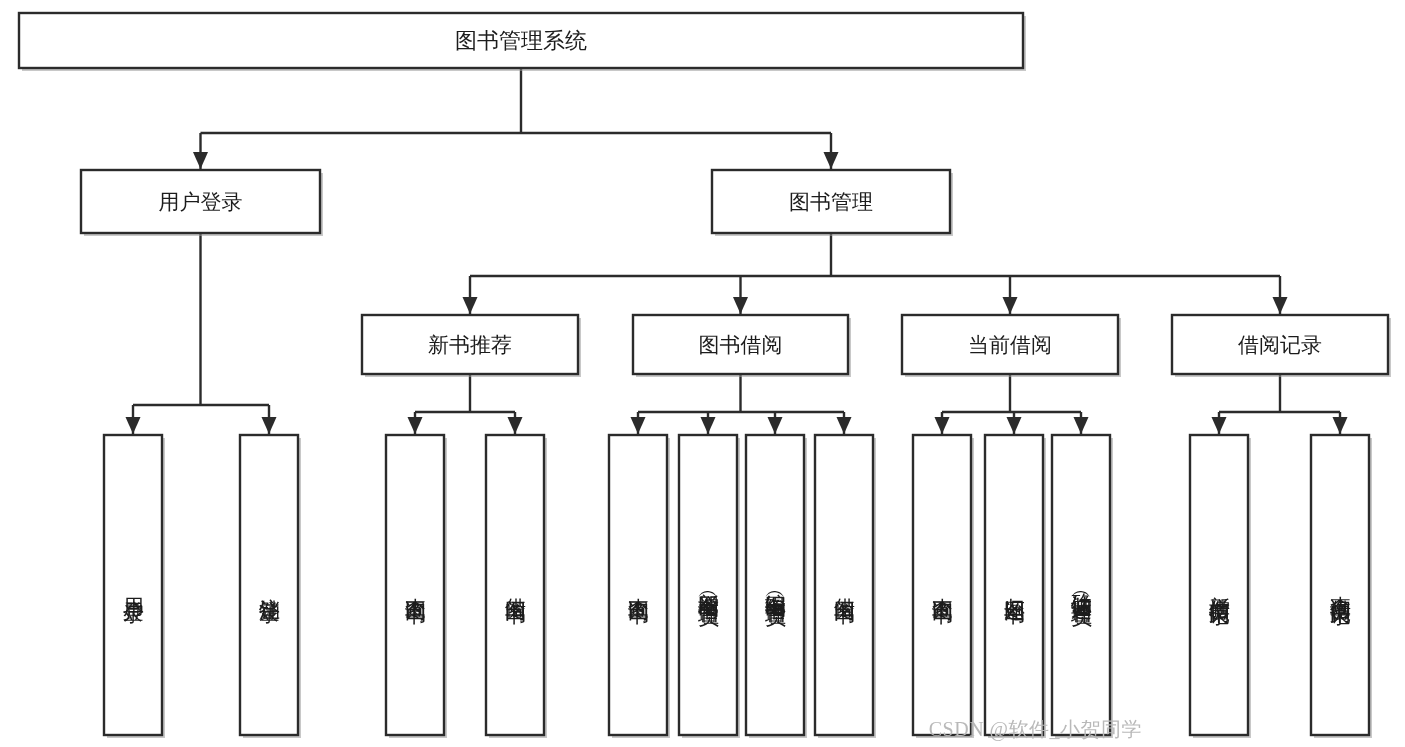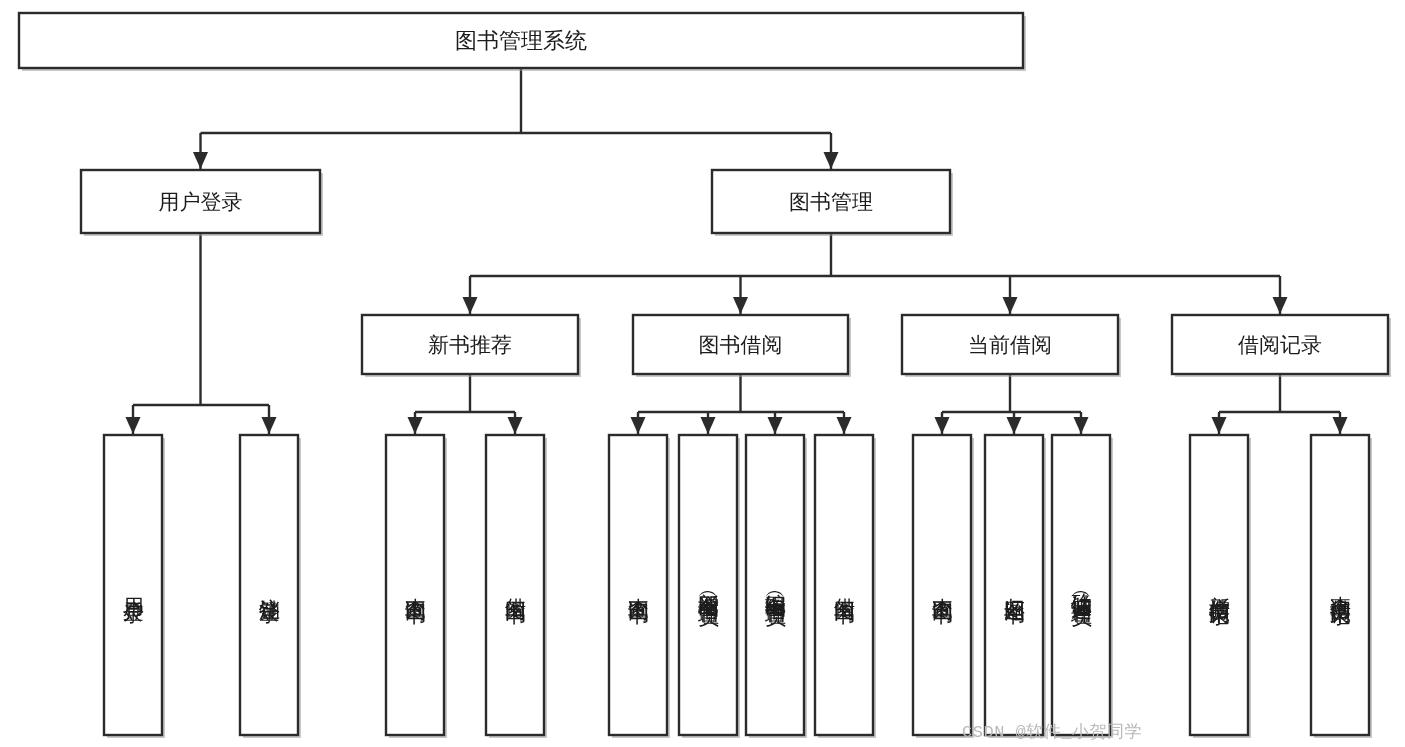--- a/index.html
+++ b/index.html
@@ -67,22 +67,22 @@
     color: #1c1c1c;
     letter-spacing: 2px;
     white-space: nowrap;
     text-align: center;
     pointer-events: none;
   }
   .watermark {
     position: absolute;
     right: 10px;
     bottom: 4px;
-    font-family: Liberation Mono, monospace;
-    font-size: 17px;
+    font-family: Liberation Serif, serif;
+    font-size: 20px;
     color: #b9b9b9;
     white-space: nowrap;
     letter-spacing: 0.5px;
   }
 </style>
 </head>
 <body>
 
 <div id="diagram-root">
 

